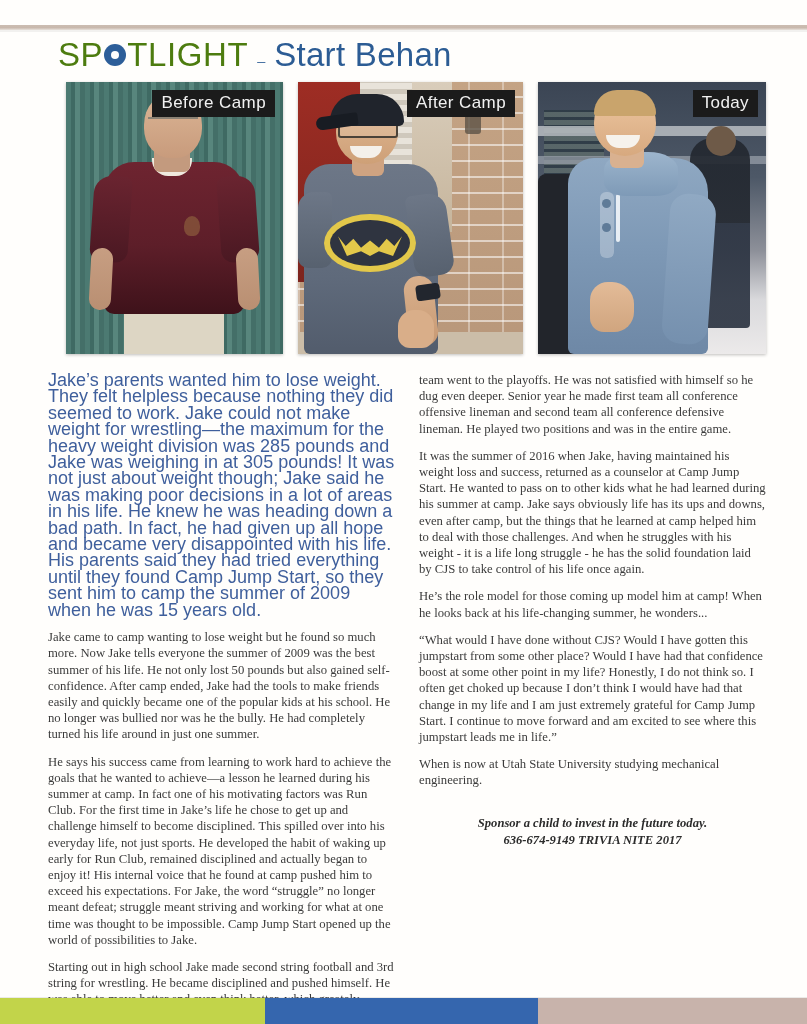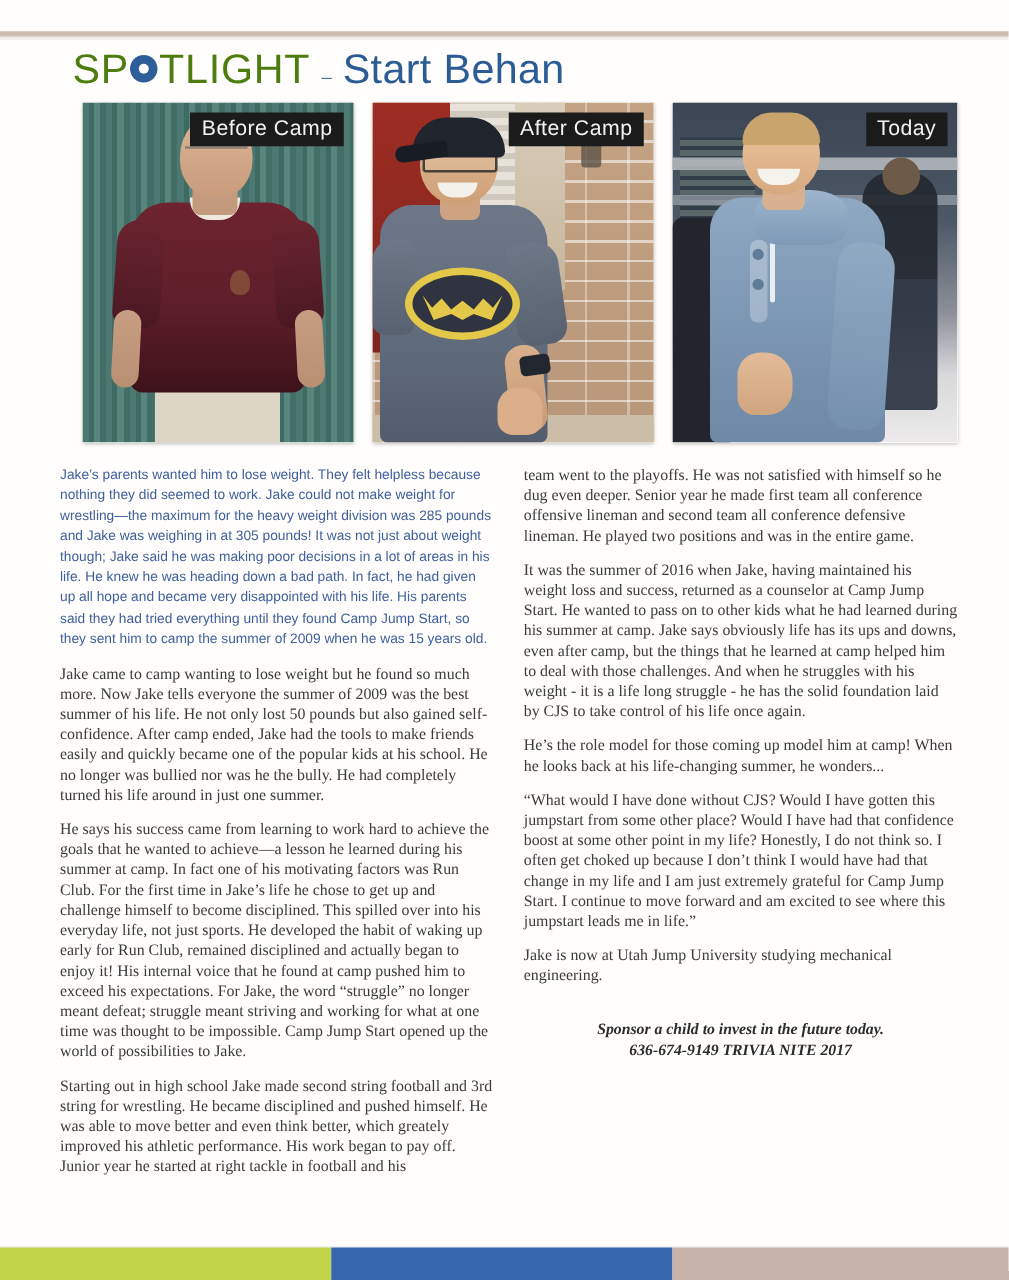--- a/index.html
+++ b/index.html
@@ -319,21 +319,21 @@
   
   .cols{
     position:absolute;left:48px;top:372px;
     width:718px;
     display:flex;gap:24px;
   }
   .col{width:347px;}
   .lead{
     font-family:"Liberation Sans", sans-serif;
     color:#3f5f9c;
-    font-size:11px;line-height:16.4px;
+    font-size:18px;line-height:16.4px;
     margin:0 0 11px 0;
     text-align:left;
   }
   .body-p{
     font-family:"Liberation Serif", serif;
     color:#3b3b3b;
     font-size:12.7px;line-height:16.2px;
     margin:0 0 11px 0;
     text-align:left;
   }
@@ -453,21 +453,21 @@
       <p class="body-p">Jake came to camp wanting to lose weight but he found so much more. Now Jake tells everyone the summer of 2009 was the best summer of his life. He not only lost 50 pounds but also gained self-confidence. After camp ended, Jake had the tools to make friends easily and quickly became one of the popular kids at his school. He no longer was bullied nor was he the bully. He had completely turned his life around in just one summer.</p>
       <p class="body-p">He says his success came from learning to work hard to achieve the goals that he wanted to achieve—a lesson he learned during his summer at camp. In fact one of his motivating factors was Run Club. For the first time in Jake’s life he chose to get up and challenge himself to become disciplined. This spilled over into his everyday life, not just sports. He developed the habit of waking up early for Run Club, remained disciplined and actually began to enjoy it! His internal voice that he found at camp pushed him to exceed his expectations. For Jake, the word “struggle” no longer meant defeat; struggle meant striving and working for what at one time was thought to be impossible. Camp Jump Start opened up the world of possibilities to Jake.</p>
       <p class="body-p">Starting out in high school Jake made second string football and 3rd string for wrestling. He became disciplined and pushed himself. He was able to move better and even think better, which greately improved his athletic performance. His work began to pay off. Junior year he started at right tackle in football and his</p>
     </div>
 
     <div class="col">
       <p class="body-p">team went to the playoffs. He was not satisfied with himself so he dug even deeper. Senior year he made first team all conference offensive lineman and second team all conference defensive lineman. He played two positions and was in the entire game.</p>
       <p class="body-p">It was the summer of 2016 when Jake, having maintained his weight loss and success, returned as a counselor at Camp Jump Start. He wanted to pass on to other kids what he had learned during his summer at camp. Jake says obviously life has its ups and downs, even after camp, but the things that he learned at camp helped him to deal with those challenges. And when he struggles with his weight - it is a life long struggle - he has the solid foundation laid by CJS to take control of his life once again.</p>
       <p class="body-p">He’s the role model for those coming up model him at camp! When he looks back at his life-changing summer, he wonders...</p>
       <p class="body-p">“What would I have done without CJS? Would I have gotten this jumpstart from some other place? Would I have had that confidence boost at some other point in my life? Honestly, I do not think so. I often get choked up because I don’t think I would have had that change in my life and I am just extremely grateful for Camp Jump Start. I continue to move forward and am excited to see where this jumpstart leads me in life.”</p>
-      <p class="body-p">Jake is now at Utah Jump University studying mechanical engineering.</p>
+      <p class="body-p">When is now at Utah State University studying mechanical engineering.</p>
 
       <div class="sponsor">
         <span>Sponsor a child to invest in the future today.</span>
         <span class="line2">636-674-9149 TRIVIA NITE 2017</span>
       </div>
     </div>
 
   </div>
 
   <div class="footer-topline"></div>

